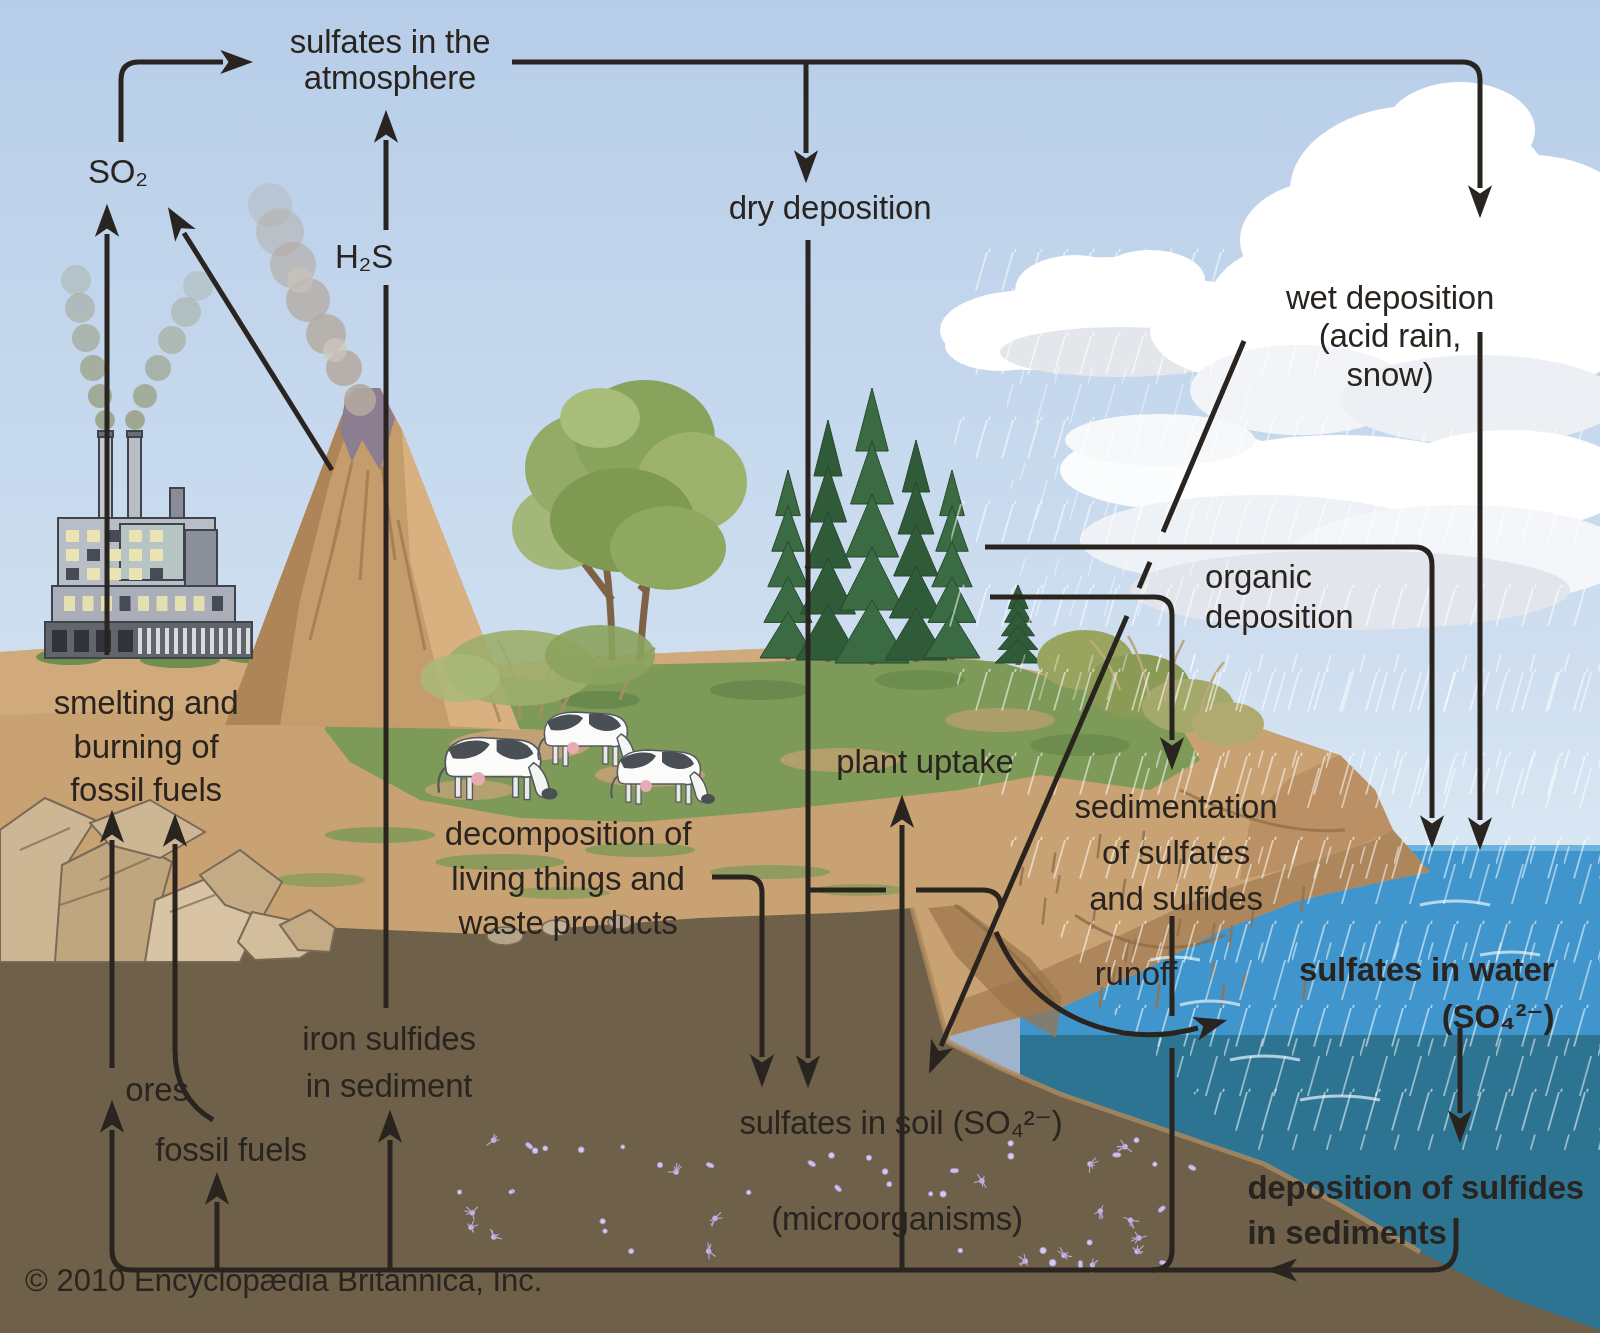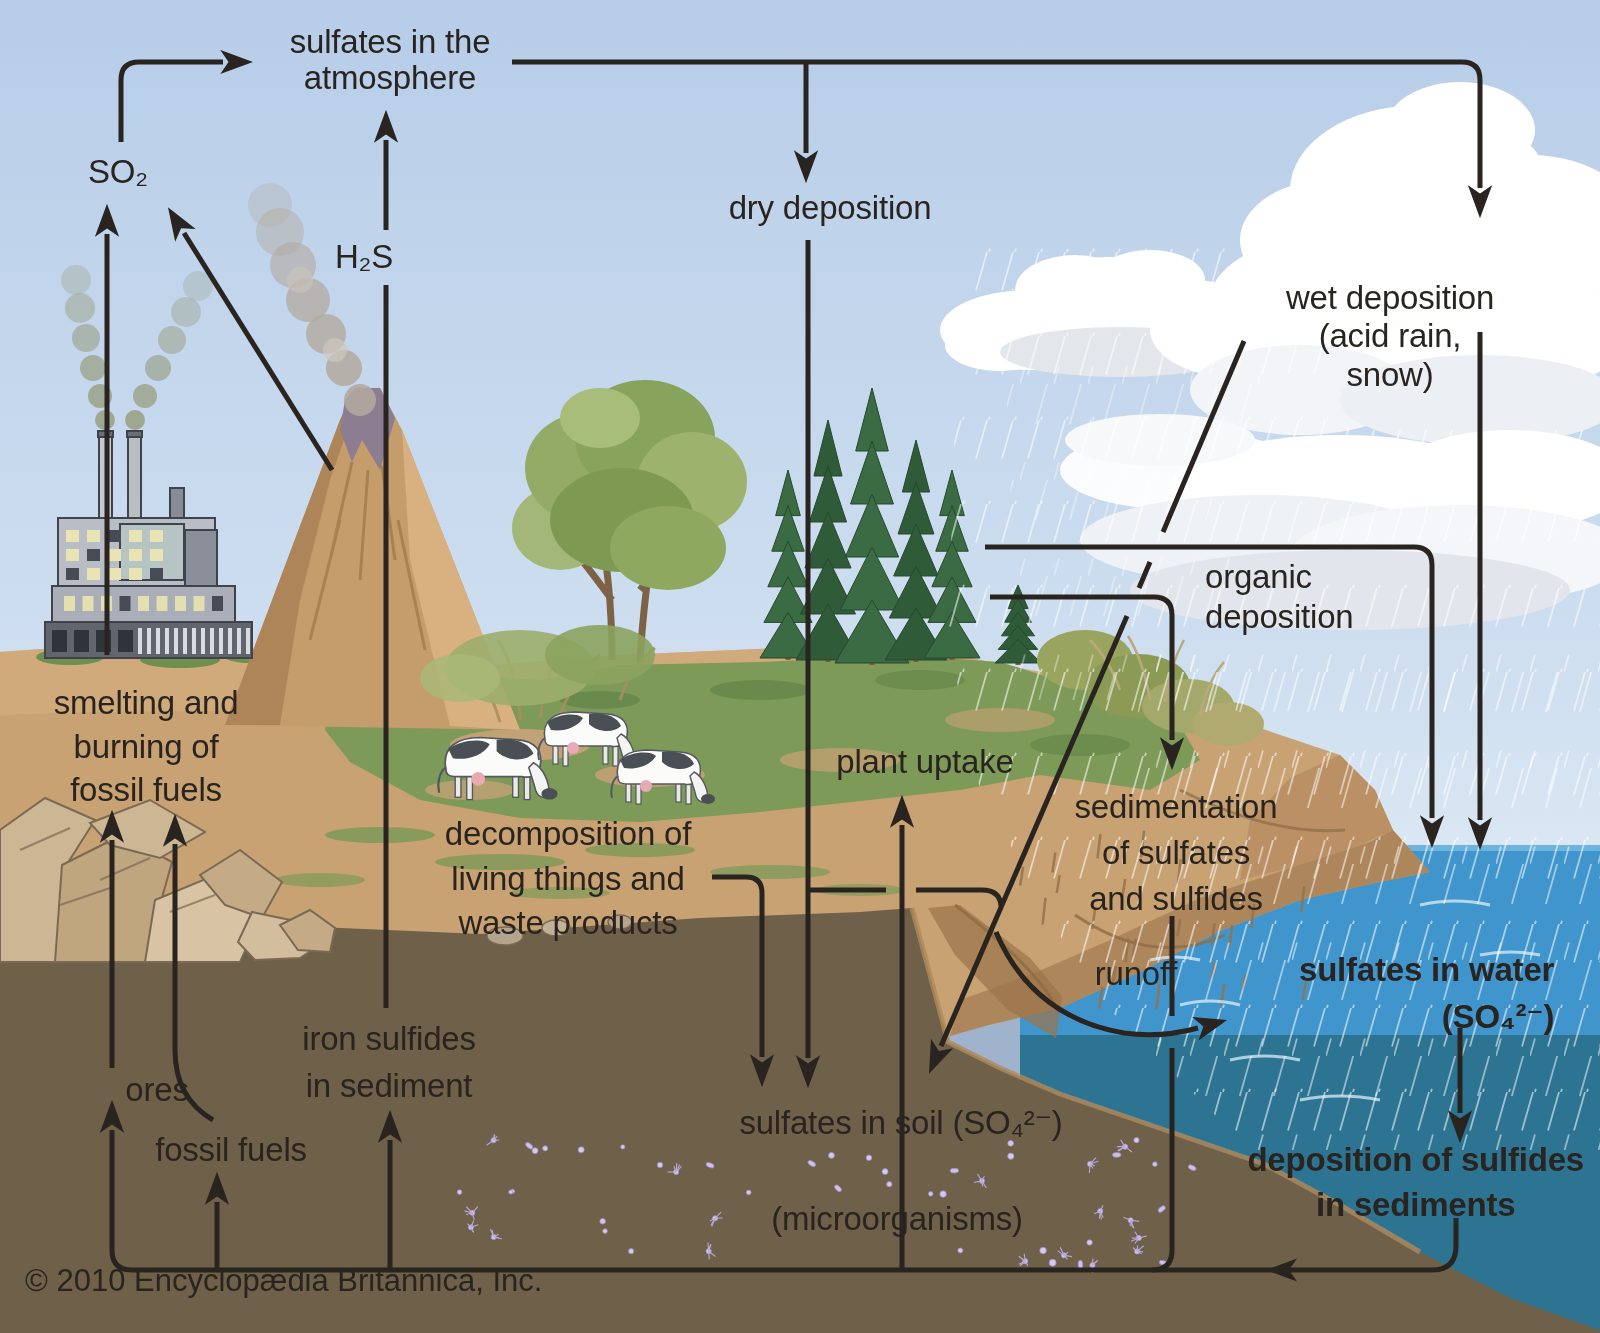--- a/index.html
+++ b/index.html
@@ -4,21 +4,21 @@
 <style>
   html,body{margin:0;padding:0;background:#9fb4cc;}
   #stage{position:relative;width:1600px;height:1333px;overflow:hidden;
          font-family:"Liberation Sans","DejaVu Sans",sans-serif;}
   #scene{position:absolute;left:0;top:0;z-index:1;}
   .lbl{position:absolute;z-index:3;color:#29241f;font-size:33px;line-height:1.32;
        letter-spacing:-0.2px;white-space:pre-line;text-align:center;
        transform:translate(-50%,-50%);}
   .lbl.left{transform:translate(0,-50%);text-align:left;}
   .lbl.topleft{transform:none;text-align:right;}
-  .lbl.right{transform:none;text-align:center;}
+  .lbl.right{transform:none;text-align:left;margin-top:28px;}
   #lbl-atmosphere{left:390px;top:60px;line-height:1.1;}
   #lbl-so2{left:118px;top:172px;}
   #lbl-h2s{left:364px;top:257px;}
   #lbl-dry{left:830px;top:208px;}
   #lbl-wet{left:1390px;top:288px;line-height:1.16;margin-top:48px;}
   #lbl-organic{left:1205px;top:597px;line-height:1.22;}
   #lbl-smelting{left:146px;top:746px;line-height:1.32;}
   #lbl-decomposition{left:568px;top:879px;line-height:1.35;}
   #lbl-plant{left:925px;top:762px;}
   #lbl-sedimentation{left:1176px;top:853px;line-height:1.4;}

